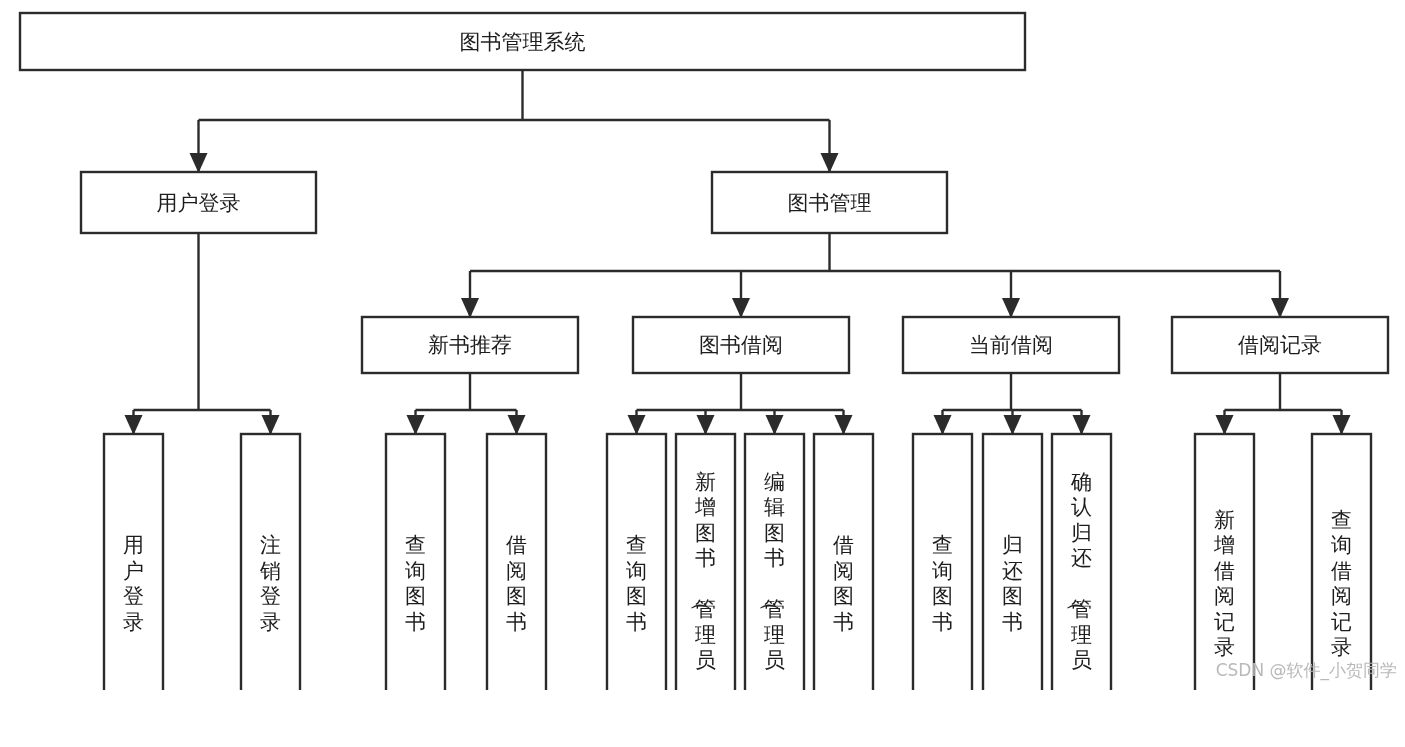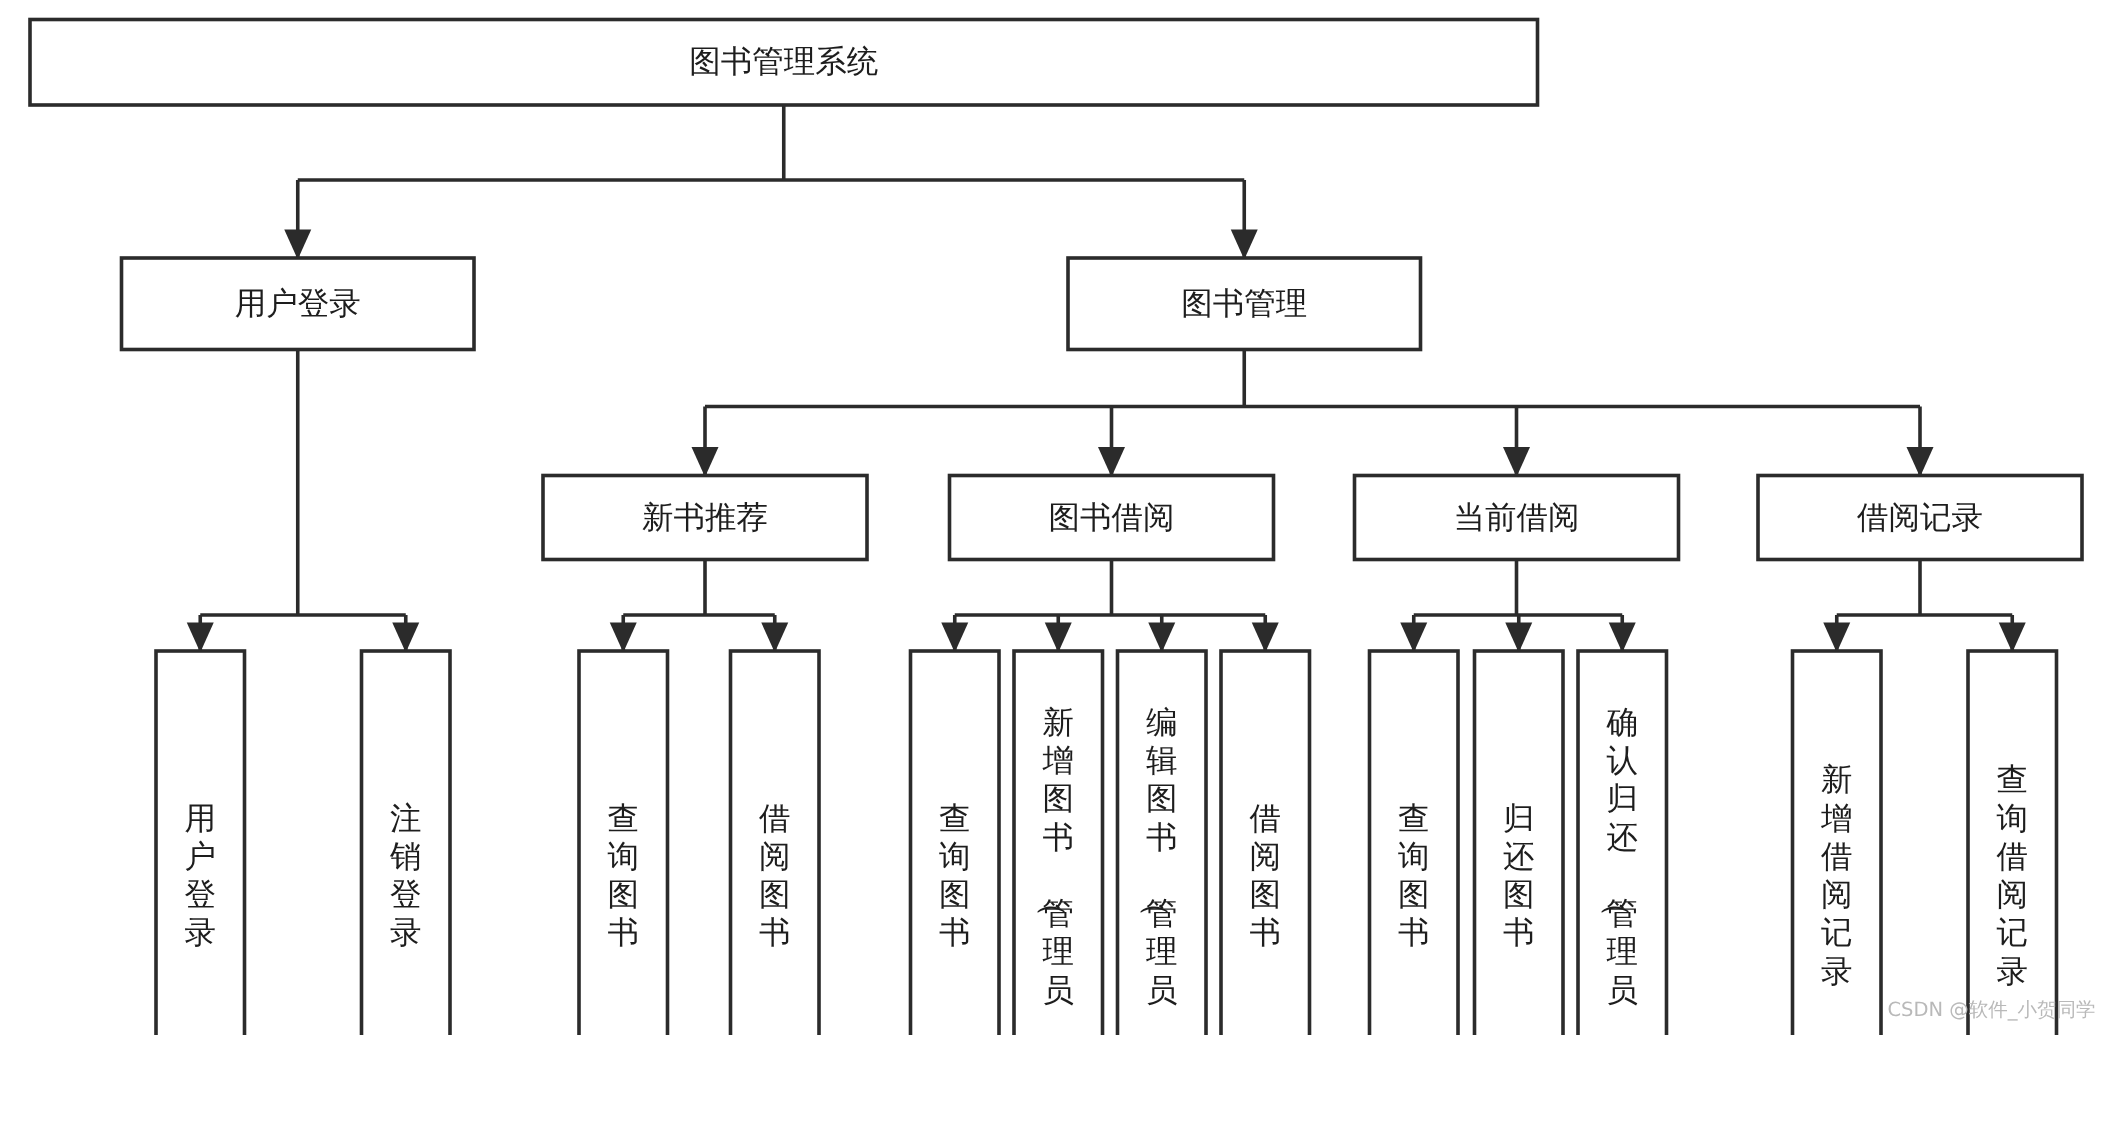--- a/index.html
+++ b/index.html
@@ -50,21 +50,21 @@
   }
   .arrow-head {
     fill: #2b2b2b;
     stroke: none;
   }
   .watermark {
     position: absolute;
     right: 8px;
     bottom: 8px;
     font-family: "DejaVu Sans", "Liberation Sans", sans-serif;
-    font-size: 13px;
+    font-size: 17px;
     color: #b9b9b9;
     white-space: nowrap;
     user-select: none;
   }
 </style>
 </head>
 <body>
 
 <div id="diagram-root">
   <svg class="diagram-canvas" viewBox="0 0 1405 747">

